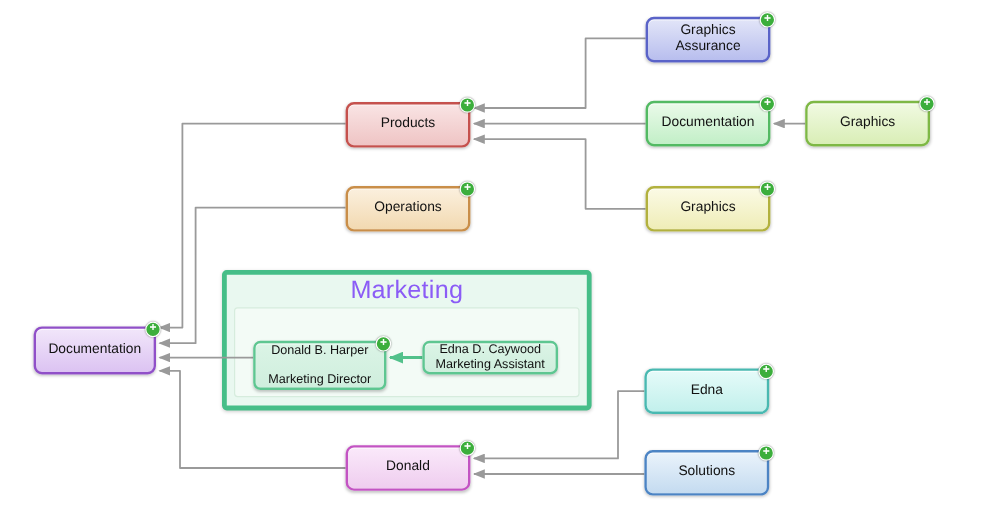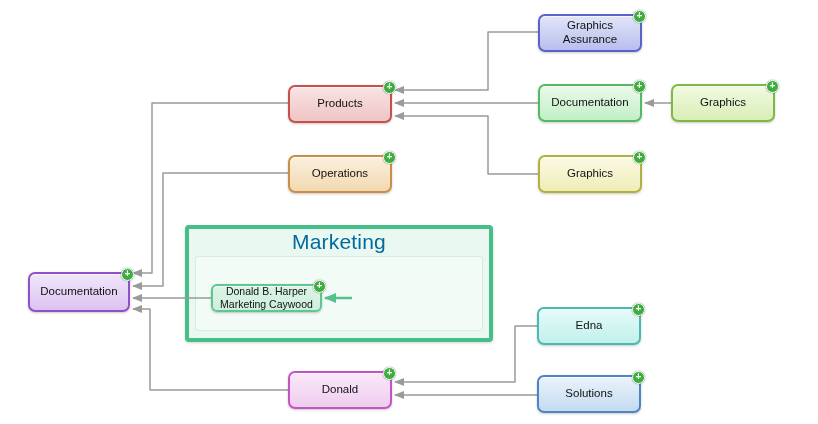--- a/index.html
+++ b/index.html
@@ -25,43 +25,47 @@
     box-shadow:0 0 1.5px rgba(0,0,0,.55);
   }
   
   .group{
     position:absolute;left:185px;top:225px;width:308px;height:117px;box-sizing:border-box;
     border:4px solid #46be88;border-radius:4px;background:#e9f8f0;
     box-shadow:0 1px 3px rgba(0,0,0,.18);
   }
   .group-title{
     position:absolute;left:0;top:1px;width:100%;text-align:center;
-    font-size:21px;color:#0369a1;letter-spacing:.2px;
+    font-size:21px;color:#8b5cf6;letter-spacing:.2px;
   }
   .group-panel{
     position:absolute;left:6px;right:6px;top:27px;bottom:7px;
     background:#f3fbf6;border:1px solid #d6ecdd;border-radius:3px;
   }
   #edges{position:absolute;left:0;top:0;z-index:1;pointer-events:none;}
 </style>
 </head>
 <body>
 
 <div id="canvas">
 
   <div class="group">
     <div class="group-title">Marketing</div>
     <div class="group-panel"></div>
 
-    <div class="node person" style="left: 22px; top: 55px; width: 111px; height: 28px; --bd: #5ec691; --g1: #dbf4e6; --g2: #cfeedd;">
+    <div class="node person" style="left: 22px; top: 55px; width: 111px; height: 41px; justify-content: space-between; --bd: #5ec691; --g1: #dbf4e6; --g2: #cfeedd;">
       <span class="nlabel">Donald B. Harper</span>
-      <span class="nlabel">Marketing Caywood</span>
+      <span class="nlabel">Marketing Director</span>
       <span class="badge">+</span>
     </div>
 
+    <div class="node person" style="left: 163px; top: 55px; width: 113px; height: 28px; --bd: #5ec691; --g1: #dbf4e6; --g2: #cfeedd;">
+      <span class="nlabel">Edna D. Caywood</span>
+      <span class="nlabel">Marketing Assistant</span>
+    </div>
   </div>
 
   <svg id="edges" width="818" height="424" viewBox="0 0 818 424">
     <defs>
       <marker id="arrow-gray" markerWidth="10" markerHeight="8" refX="9" refY="4" orient="auto" markerUnits="userSpaceOnUse">
         <path d="M0,0 L10,4 L0,8 Z" fill="#9a9a9a"></path>
       </marker>
       <marker id="arrow-green" markerWidth="12" markerHeight="10" refX="11" refY="5" orient="auto" markerUnits="userSpaceOnUse">
         <path d="M0,0 L12,5 L0,10 Z" fill="#52c18b"></path>
       </marker>

